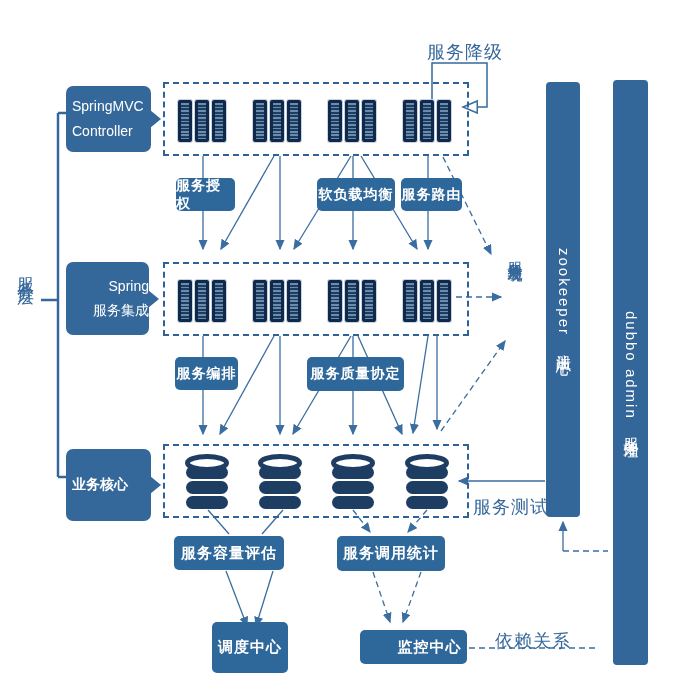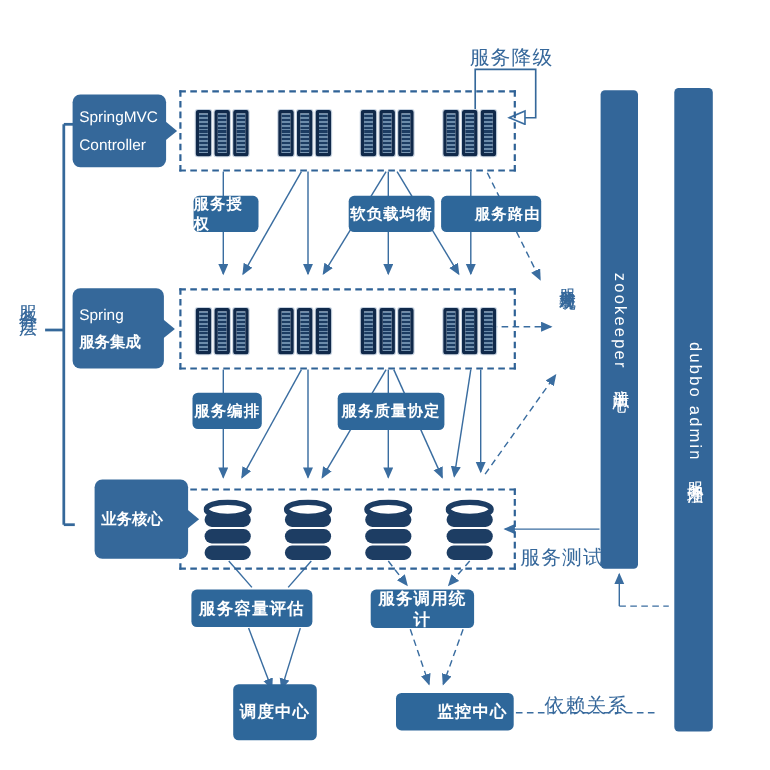--- a/index.html
+++ b/index.html
@@ -102,25 +102,25 @@
       <path d="M563,551 H608"></path>
     </g>
   </svg>
 
   <div class="layer-label vtext abs" style="left:14px;top:264px;">服务分层</div>
 
   <div class="bubble" style="left:66px;top:86px;width:79px;height:66px;">
     <div>SpringMVC</div>
     <div>Controller</div>
   </div>
-  <div class="bubble" style="left:66px;top:262px;width:77px;height:73px;">
+  <div class="bubble" style="left:66px;top:262px;width:77px;height:73px;text-align:right;">
     <div>Spring</div>
-    <div style="font-weight:bold;">服务集成</div>
-  </div>
-  <div class="bubble" style="left:66px;top:436px;width:79px;height:72px;margin-left:20px;">
+    <div style="font-weight:normal;">服务集成</div>
+  </div>
+  <div class="bubble" style="left:66px;top:449px;width:79px;height:72px;">
     <div style="font-weight:bold;">业务核心</div>
   </div>
 
   <div class="cluster" style="left:163px;top:82px;width:306px;height:74px;"></div>
   <div class="cluster" style="left:163px;top:262px;width:306px;height:74px;"></div>
   <div class="cluster" style="left:163px;top:444px;width:306px;height:74px;"></div>
 
   <div class="srv" style="left:178px;top:100px;">
       <i></i>
       <i></i>
@@ -183,25 +183,25 @@
   </svg>
   <svg class="cyl" style="left:405px;top:454px;" width="44" height="56" viewBox="0 0 44 56">
     <rect x="1" y="42" width="42" height="13" rx="6.5" fill="#1d3d63"></rect>
     <rect x="1" y="27" width="42" height="13" rx="6.5" fill="#1d3d63"></rect>
     <rect x="1" y="12" width="42" height="13" rx="6.5" fill="#1d3d63"></rect>
     <ellipse cx="22" cy="9" rx="19.5" ry="6.5" fill="#fff" stroke="#1d3d63" stroke-width="5"></ellipse>
   </svg>
 
   <div class="lbl" style="left:176px;top:178px;width:59px;height:33px;">服务授权</div>
   <div class="lbl" style="left:317px;top:178px;width:78px;height:33px;">软负载均衡</div>
-  <div class="lbl" style="left:401px;top:178px;width:61px;height:33px;padding-left:30px;">服务路由</div>
+  <div class="lbl" style="left:401px;top:178px;width:61px;height:33px;">服务路由</div>
   <div class="lbl" style="left:175px;top:357px;width:63px;height:33px;">服务编排</div>
   <div class="lbl" style="left:307px;top:357px;width:97px;height:34px;">服务质量协定</div>
   <div class="lbl big" style="left:174px;top:536px;width:110px;height:34px;">服务容量评估</div>
-  <div class="lbl big" style="left:337px;top:536px;width:94px;height:35px;text-align:center;">服务调用统计</div>
+  <div class="lbl big" style="left:337px;top:536px;width:108px;height:35px;text-align:center;">服务调用统计</div>
   <div class="lbl big" style="left:212px;top:622px;width:76px;height:51px;">调度中心</div>
   <div class="lbl big" style="left:360px;top:630px;width:75px;height:34px;padding-left:32px;">监控中心</div>
 
   <div class="note" style="left:427px;top:40px;">服务降级</div>
   <div class="note vtext" style="left:505px;top:250px;font-size:15px;">服务注册与发现</div>
   <div class="note" style="left:473px;top:455px;margin-top:40px;">服务测试</div>
   <div class="note" style="left:495px;top:629px;">依赖关系</div>
 
   <div class="vbar" style="left:546px;top:82px;width:34px;height:435px;">
     <span class="vtext">zookeeper 注册中心</span>

